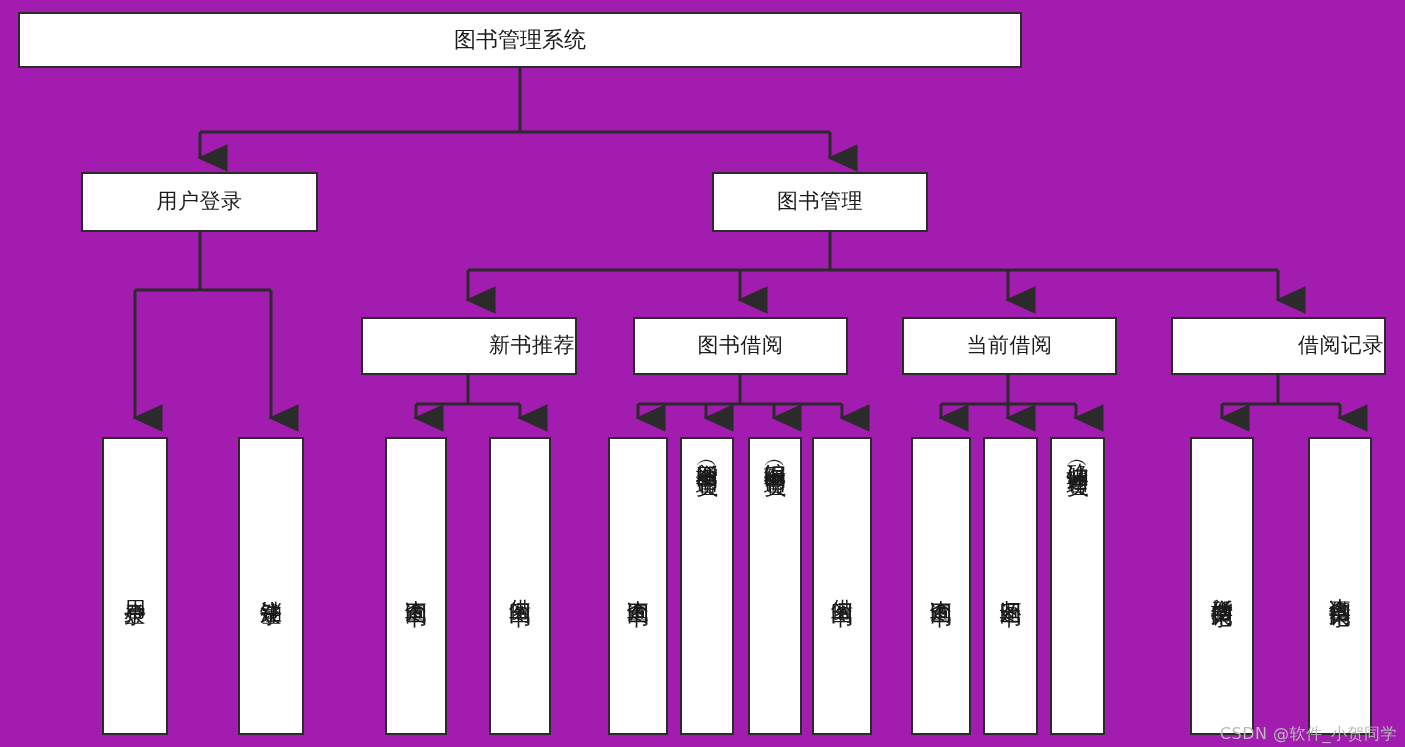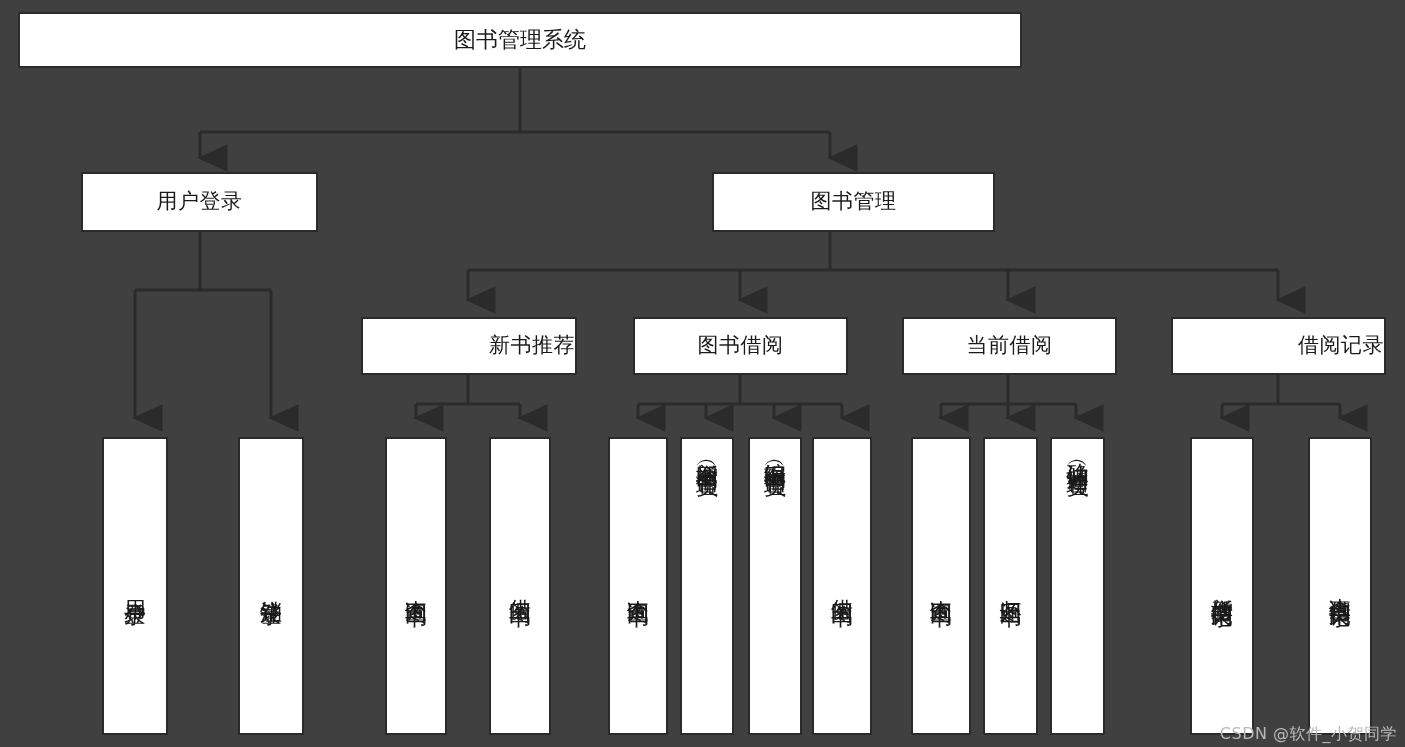--- a/index.html
+++ b/index.html
@@ -7,21 +7,21 @@
     padding: 0;
     background: #ffffff;
   }
   body {
     font-family: "DejaVu Sans", "Liberation Sans", sans-serif;
   }
   #canvas {
     position: relative;
     width: 1405px;
     height: 747px;
-    background: #404040;
+    background: #a21caf;
     overflow: hidden;
   }
   svg.edges {
     position: absolute;
     left: 0;
     top: 0;
     width: 1405px;
     height: 747px;
   }
   .node {
@@ -126,21 +126,21 @@
   </svg>
 
   <div class="node root" style="left:18px; top:12px; width:1004px; height:56px;">
     <span>图书管理系统</span>
   </div>
 
   <div class="node h" style="left:81px; top:172px; width:237px; height:60px;">
     <span>用户登录</span>
   </div>
 
-  <div class="node h" style="left:712px; top:172px; width:283px; height:60px;">
+  <div class="node h" style="left:712px; top:172px; width:216px; height:60px;">
     <span>图书管理</span>
   </div>
 
   <div class="node h" style="left:361px; top:317px; width:216px; height:58px;justify-content:flex-end;">
     <span>新书推荐</span>
   </div>
 
   <div class="node h" style="left:633px; top:317px; width:215px; height:58px;">
     <span>图书借阅</span>
   </div>

